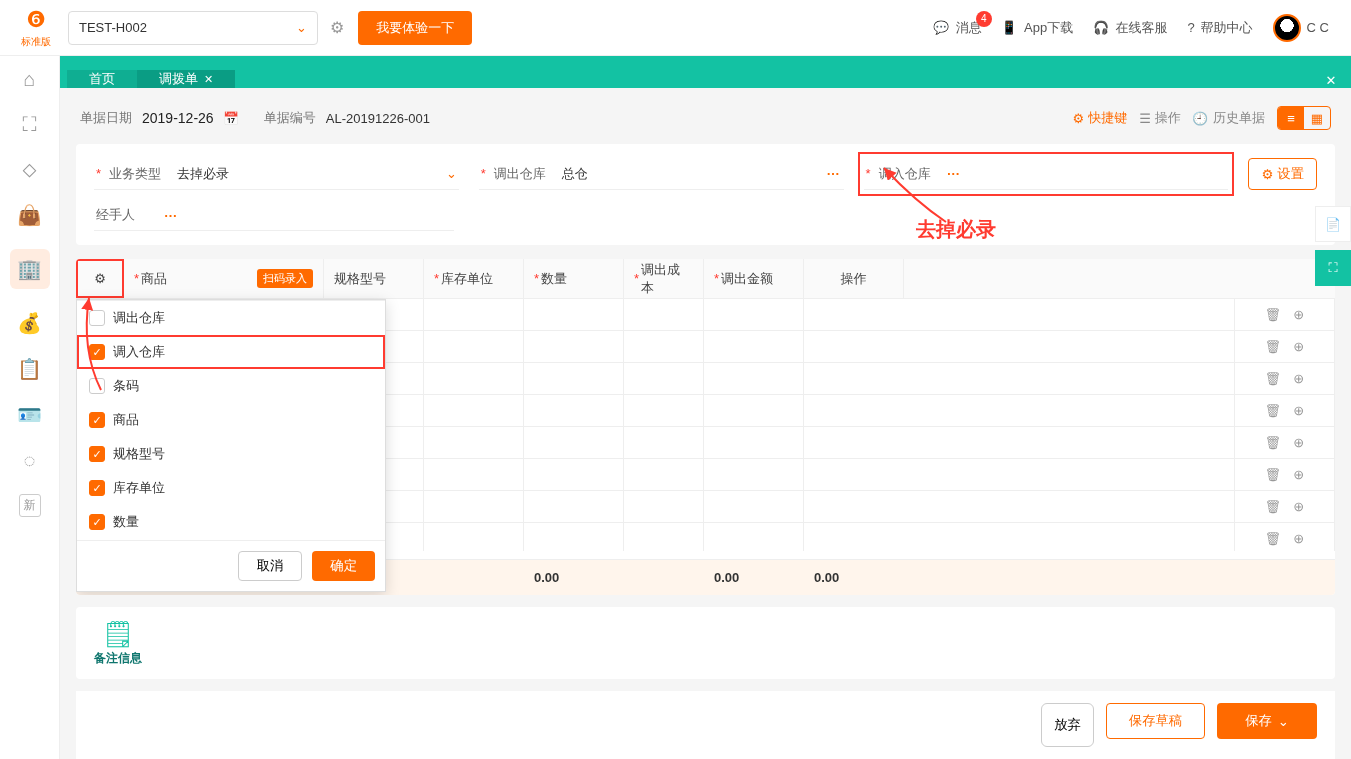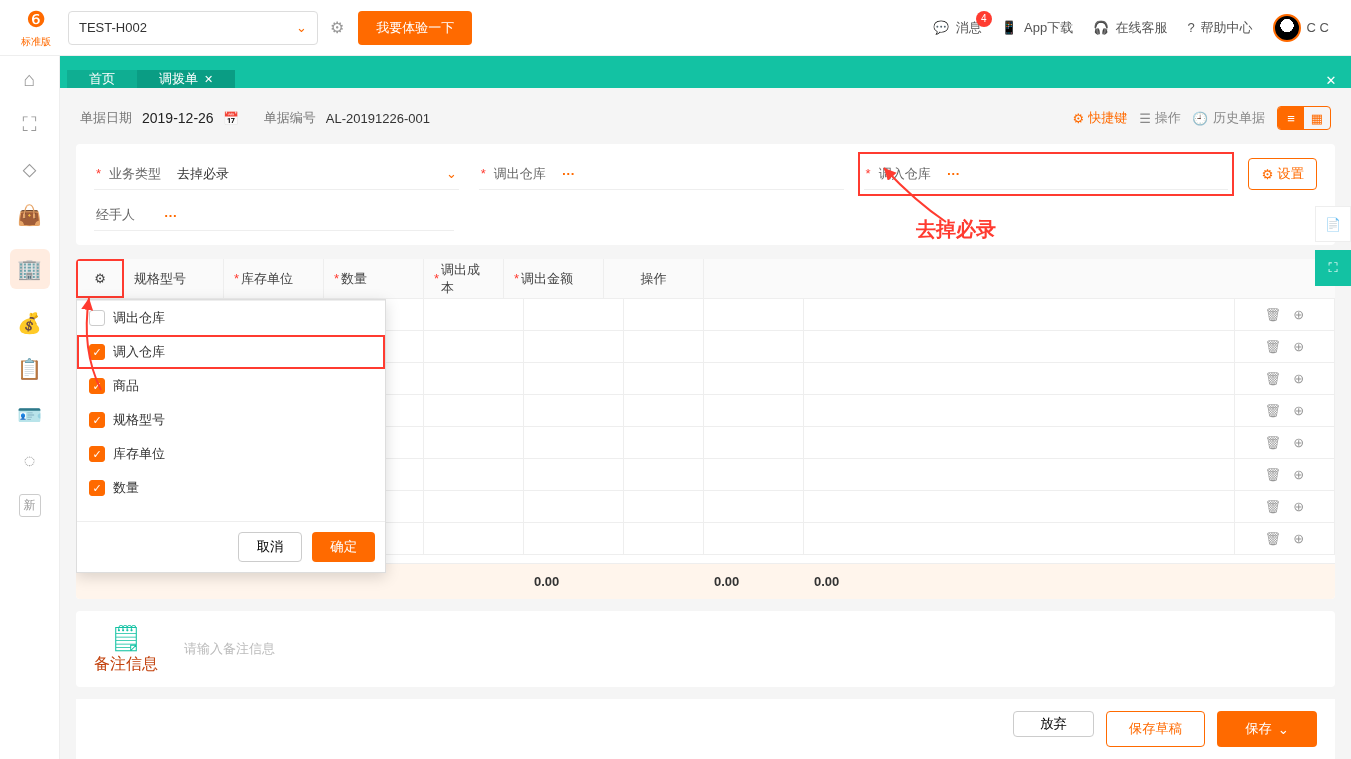--- a/index.html
+++ b/index.html
@@ -89,21 +89,21 @@
 .chk { width: 16px; height: 16px; border: 1px solid #ccc; border-radius: 3px; display: inline-flex; align-items: center; justify-content: center; font-size: 11px; }
 .chk.on { background: #ff6a00; border-color: #ff6a00; color: #fff; }
 .pop-item.hl { outline: 2px solid #ff3b30; outline-offset: -2px; }
 .pop-actions { display: flex; justify-content: flex-end; gap: 10px; padding: 10px; border-top: 1px solid #eee; }
 .btn-plain { border: 1px solid #ccc; background: #fff; height: 30px; padding: 0 18px; border-radius: 4px; }
 .btn-primary { border: none; background: #ff6a00; color: #fff; height: 30px; padding: 0 18px; border-radius: 4px; }
 
 .remark-card { background: #fff; margin-top: 12px; padding: 12px 18px; display: flex; align-items: center; gap: 18px; border-radius: 4px; }
 .remark-icon-wrap { text-align: center; color: #13c2a3; }
 .remark-icon { font-size: 26px; }
-.remark-label { font-size: 16px; color: #c2410c; }
+.remark-label { font-size: 12px; color: #0f766e; font-weight: bold; }
 .remark-input { flex: 1; color: #bbb; padding: 8px; }
 
 .footer-actions { background: #fff; padding: 12px 18px; display: flex; justify-content: flex-end; gap: 12px; margin-top: 12px; }
 .btn-outline-orange { border: 1px solid #ff6a00; color: #ff6a00; background: #fff; height: 36px; padding: 0 22px; border-radius: 4px; }
 .btn-save { background: #ff6a00; color: #fff; border: none; height: 36px; padding: 0 28px; border-radius: 4px; display: flex; align-items: center; gap: 6px; }
 
 .right-rail { position: absolute; right: 0; top: 150px; display: flex; flex-direction: column; gap: 8px; }
 .rail-btn { width: 36px; height: 36px; background: #fff; border: 1px solid #eee; display: flex; align-items: center; justify-content: center; color: #999; }
 .rail-btn.teal { background: #13c2a3; color: #fff; border-color: #13c2a3; }
 </style>
@@ -204,20 +204,21 @@
         <div class="form-row">
           <div class="form-field">
             <span class="req">*</span>
             <span class="flabel">业务类型</span>
             <span class="fval">去掉必录</span>
             <span class="caret">⌄</span>
           </div>
           <div class="form-field">
             <span class="req">*</span>
             <span class="flabel">调出仓库</span>
+            <span class="fval">总仓</span>
             <span class="dots">⋯</span>
           </div>
           <div class="form-field highlight">
             <span class="req">*</span>
             <span class="flabel">调入仓库</span>
             <span class="dots">⋯</span>
           </div>
           <button class="settings-btn">
             <span>⚙</span>
             <span>设置</span>
@@ -239,20 +240,24 @@
           <path d="M70,60 Q40,40 8,6" stroke="#ff3b30" stroke-width="2" fill="none" marker-end="url(#ah)"></path>
         </svg>
         <div class="annotation" style="top:72px; left:840px;">去掉必录</div>
       </div>
 
       <div class="table-wrap">
         <div class="table-head-row">
           <div class="th col-gear">
               <span>⚙</span>
             </div>
+          <div class="th col-product">
+            <span><span class="req">*</span><span>商品</span></span>
+            <span class="scan-btn">扫码录入</span>
+          </div>
           <div class="th col-spec">规格型号</div>
           <div class="th col-unit">
               <span class="req">*</span>
               <span>库存单位</span>
             </div>
           <div class="th col-qty">
               <span class="req">*</span>
               <span>数量</span>
             </div>
           <div class="th col-cost">
@@ -267,20 +272,24 @@
 
           <div class="col-settings-popup">
             <div class="pop-list" id="pop-list">
                 <div class="pop-item">
                   <span class="chk"></span>
                   <span>调出仓库</span>
                 </div>
                 <div class="pop-item hl">
                   <span class="chk on">✓</span>
                   <span>调入仓库</span>
+                </div>
+                <div class="pop-item">
+                  <span class="chk"></span>
+                  <span>条码</span>
                 </div>
                 <div class="pop-item">
                   <span class="chk on">✓</span>
                   <span>商品</span>
                 </div>
                 <div class="pop-item">
                   <span class="chk on">✓</span>
                   <span>规格型号</span>
                 </div>
                 <div class="pop-item">
@@ -440,25 +449,24 @@
           <div class="sd" style="flex:1;">0.00</div>
           <div class="sd" style="width:100px;"></div>
         </div>
       </div>
 
       <div class="remark-card">
         <div class="remark-icon-wrap">
           <div class="remark-icon">🗒</div>
           <div class="remark-label">备注信息</div>
         </div>
-        <div class="remark-input"><span style="color:#bbb;">请输入备注信息</span></div>
       </div>
 
       <div class="footer-actions">
-        <button class="btn-plain" style="height:26px;padding:0 26px;">放弃</button>
+        <button class="btn-plain" style="height:44px;padding:0 12px;border-radius:6px;">放弃</button>
         <button class="btn-outline-orange">保存草稿</button>
         <button class="btn-save">
           <span>保存</span>
           <span>⌄</span>
         </button>
       </div>
     </div>
 
     <div class="right-rail">
       <div class="rail-btn">📄</div>

